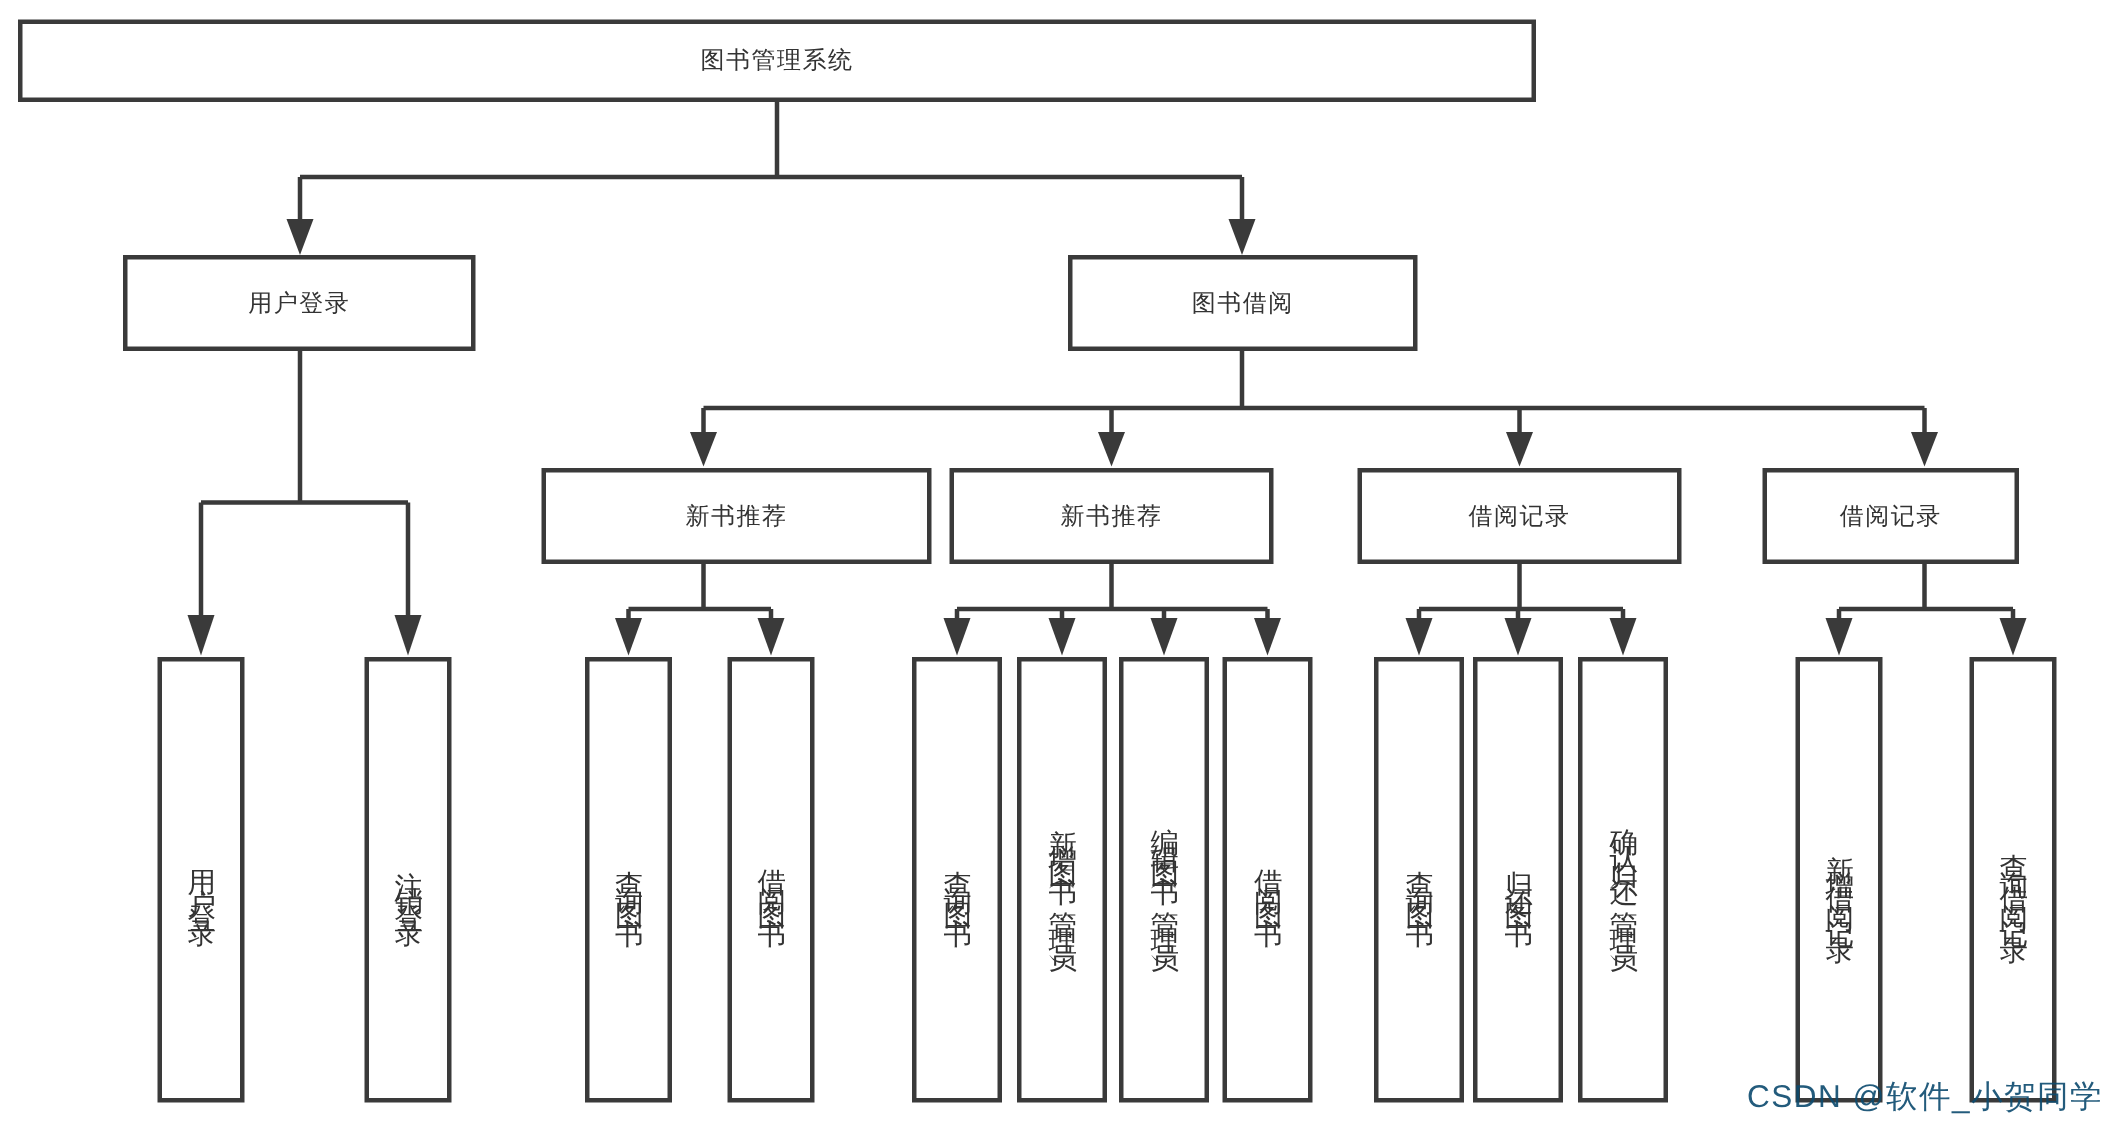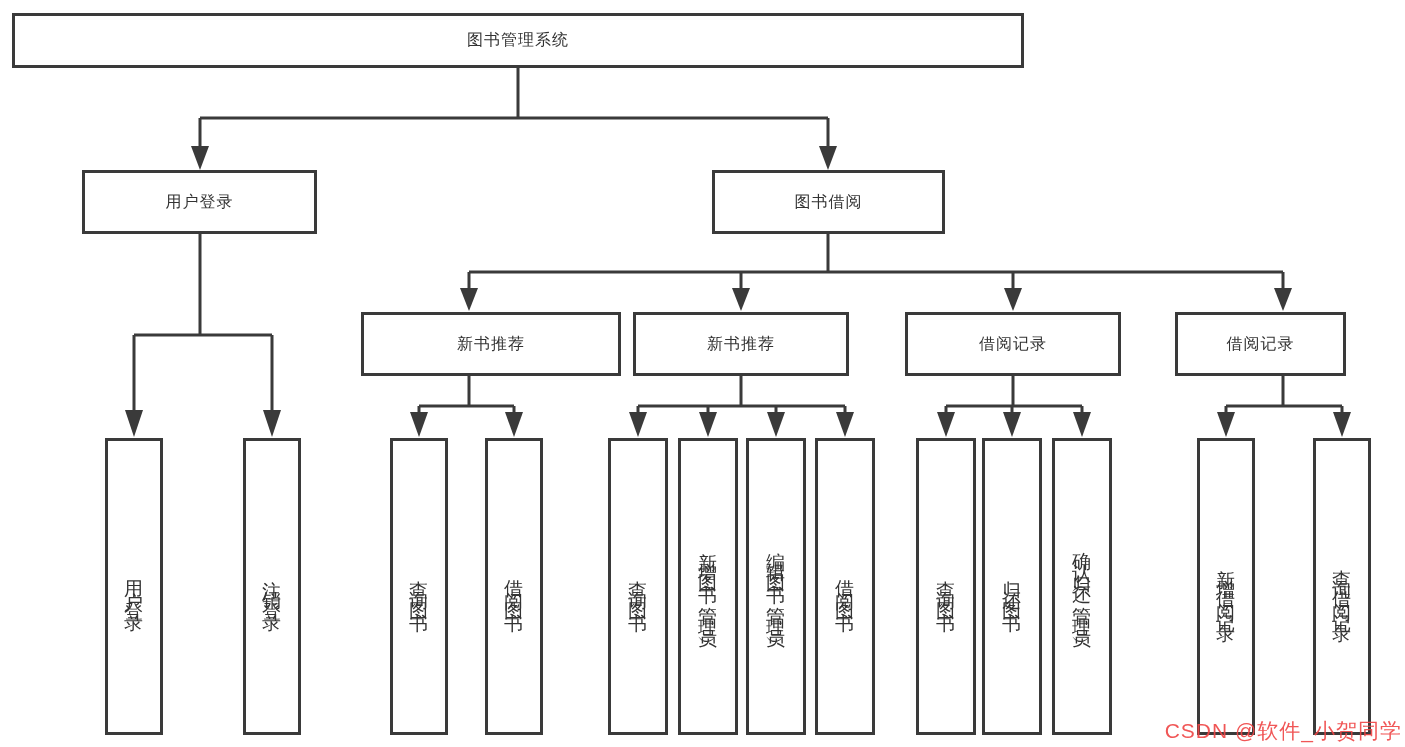--- a/index.html
+++ b/index.html
@@ -49,21 +49,21 @@
     font-size: 19px;
     letter-spacing: 11px;
     line-height: 1;
     white-space: nowrap;
   }
   .watermark {
     position: absolute;
     right: 3px;
     bottom: 2px;
     font-size: 21px;
-    color: #ef4444;
+    color: #0c4a6e;
     letter-spacing: 1px;
     z-index: 5;
     opacity: 0.9;
   }
 </style>
 </head>
 <body>
 
 <div id="canvas">
 

